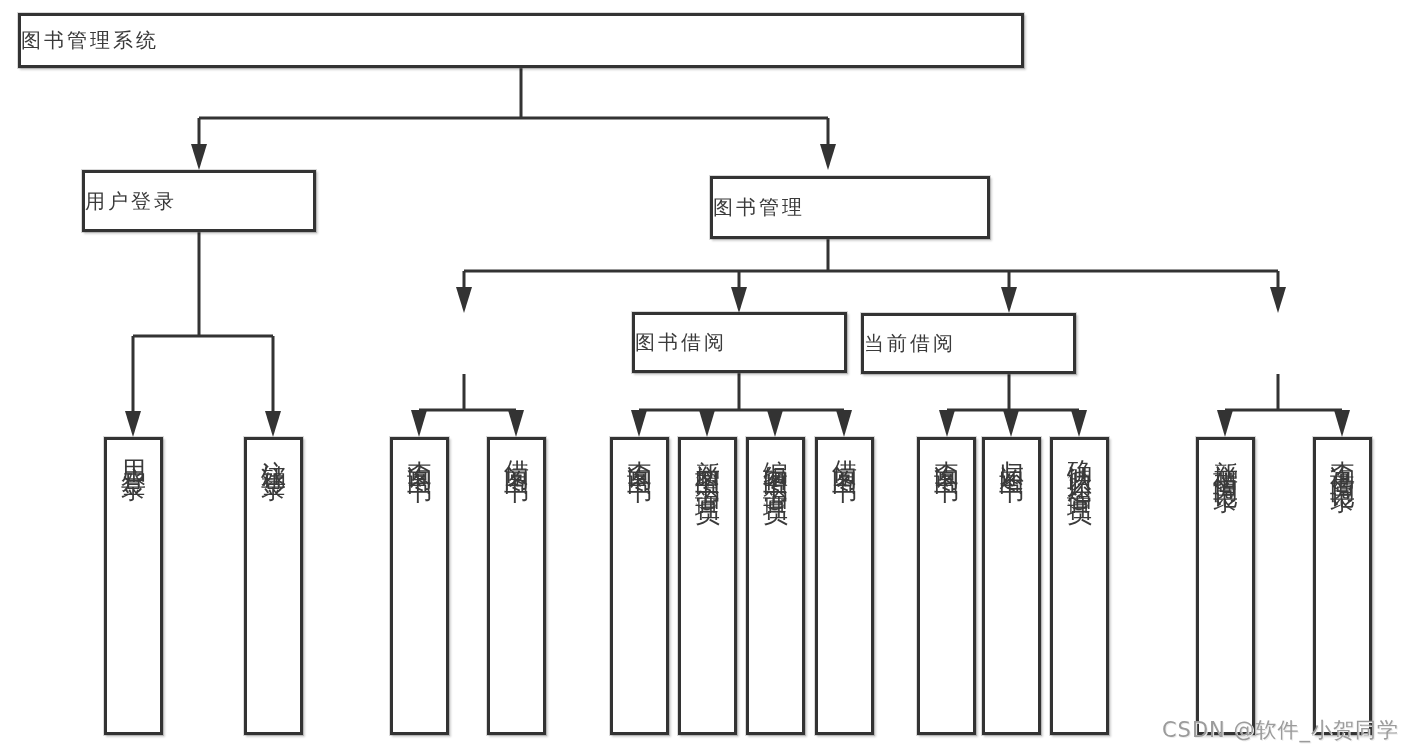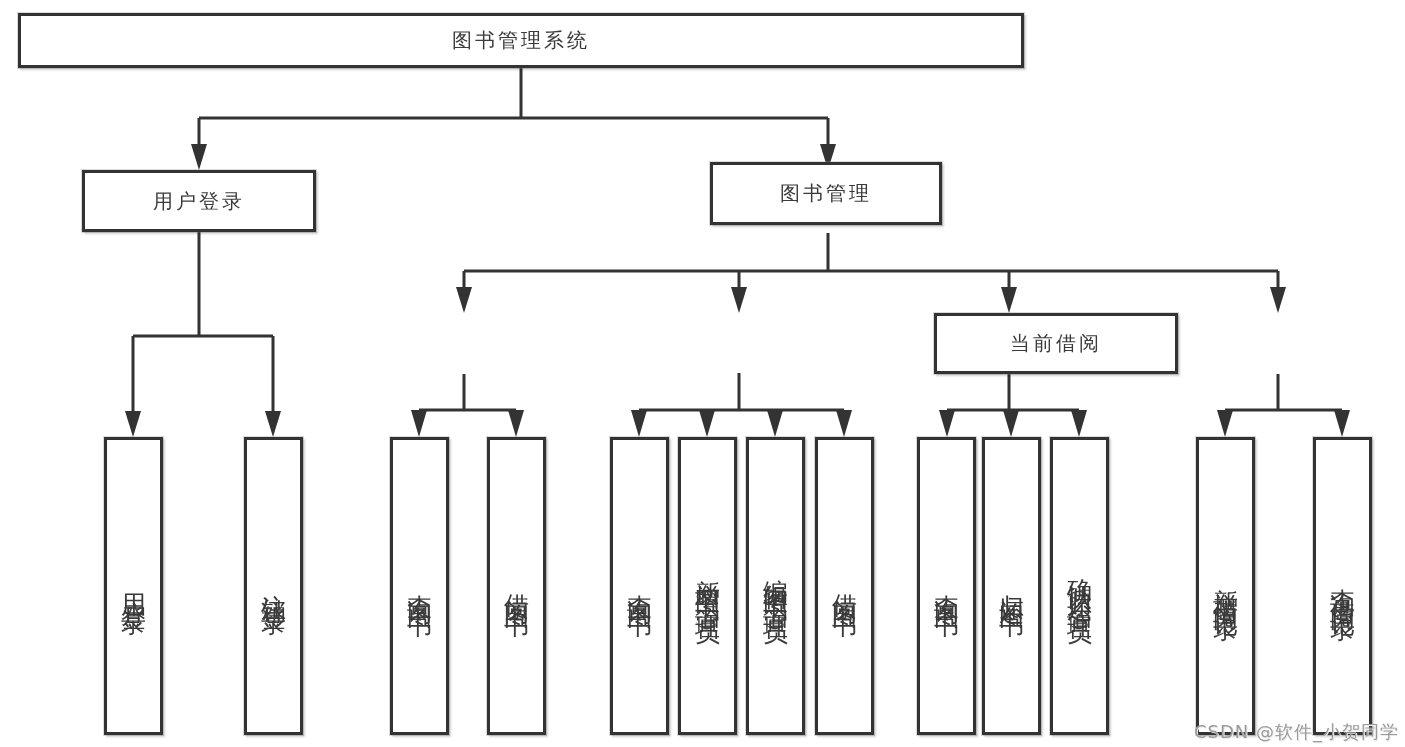--- a/index.html
+++ b/index.html
@@ -13,38 +13,38 @@
   #stage { position:absolute; inset:0; width:1405px; height:747px; }
   #connectors { position:absolute; left:0; top:0; z-index:0; }
   .node {
     position:absolute;
     box-sizing:border-box;
     border:3px solid #333333;
     background:#ffffff;
     color:#3a3a3a;
     display:flex;
     align-items:center;
-    justify-content:center;
+    justify-content:flex-start;
     z-index:1;
     box-shadow:2px 2px 2px rgba(0,0,0,0.18), 0 0 0 1px rgba(150,150,150,0.35);
   }
   .h { font-size:20px; letter-spacing:3px; white-space:nowrap; }
   .v {
     writing-mode:vertical-rl;
     text-orientation:mixed;
     font-size:25px;
     letter-spacing:6px;
     line-height:1;
   }
   .watermark {
     position:absolute;
     right:6px;
     bottom:3px;
     z-index:5;
-    font-size:18px;
+    font-size:21px;
     color:#9b9b9b;
     letter-spacing:1px;
     text-shadow:1px 1px 0 #ececec;
     white-space:nowrap;
   }
 </style>
 </head>
 <body>
 
 <div id="stage">
@@ -99,25 +99,28 @@
     </g>
   </svg>
 
   <div class="node h" style="left:18px;top:13px;width:1006px;height:55px">
     <span>图书管理系统</span>
   </div>
 
   <div class="node h" style="left:82px;top:170px;width:234px;height:62px">
     <span>用户登录</span>
   </div>
-  <div class="node h" style="left:710px;top:162px;width:232px;height:63px">
+  <div class="node h" style="left:710px;top:176px;width:280px;height:63px">
     <span>图书管理</span>
   </div>
 
-  <div class="node h" style="left:934px;top:313px;width:244px;height:61px">
+  <div class="node h" style="left:632px;top:312px;width:215px;height:61px">
+    <span>图书借阅</span>
+  </div>
+  <div class="node h" style="left:861px;top:313px;width:215px;height:61px">
     <span>当前借阅</span>
   </div>
 
   <div class="node v" style="left:104px;top:437px;width:59px;height:298px">
     <span>用户登录</span>
   </div>
   <div class="node v" style="left:244px;top:437px;width:59px;height:298px">
     <span>注销登录</span>
   </div>
 

